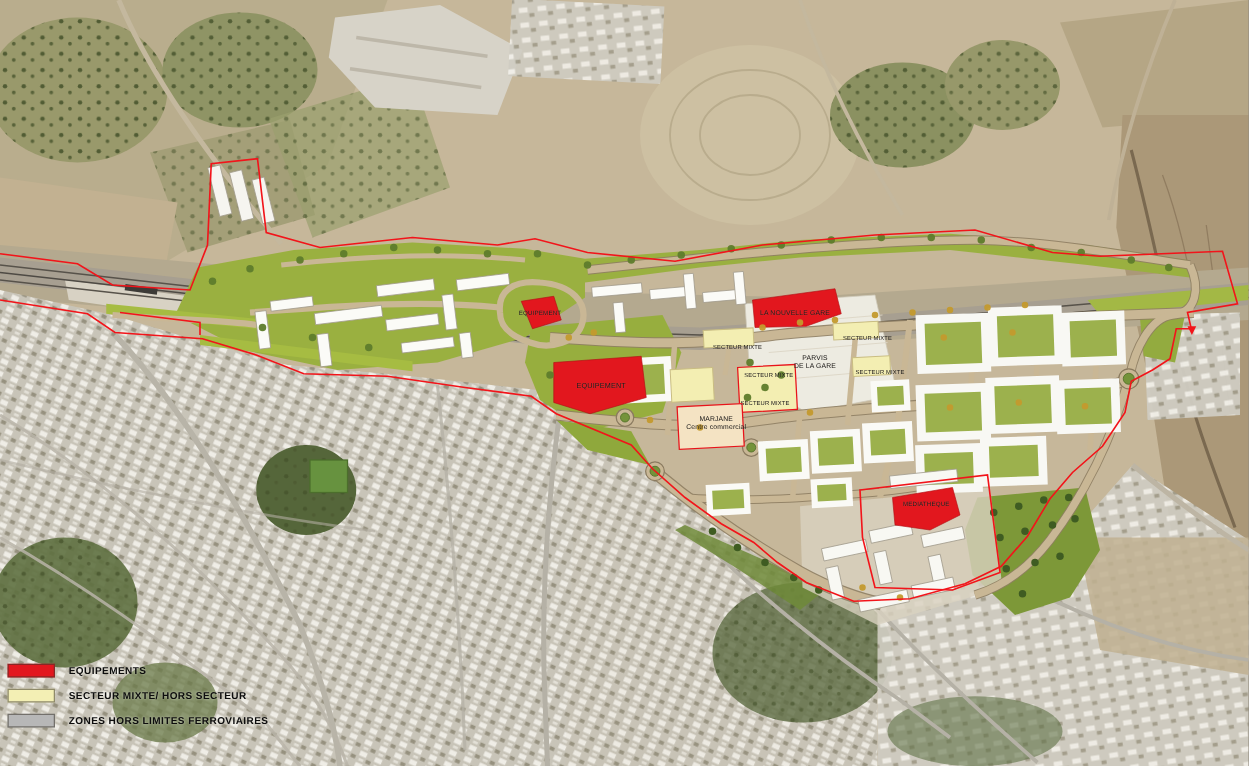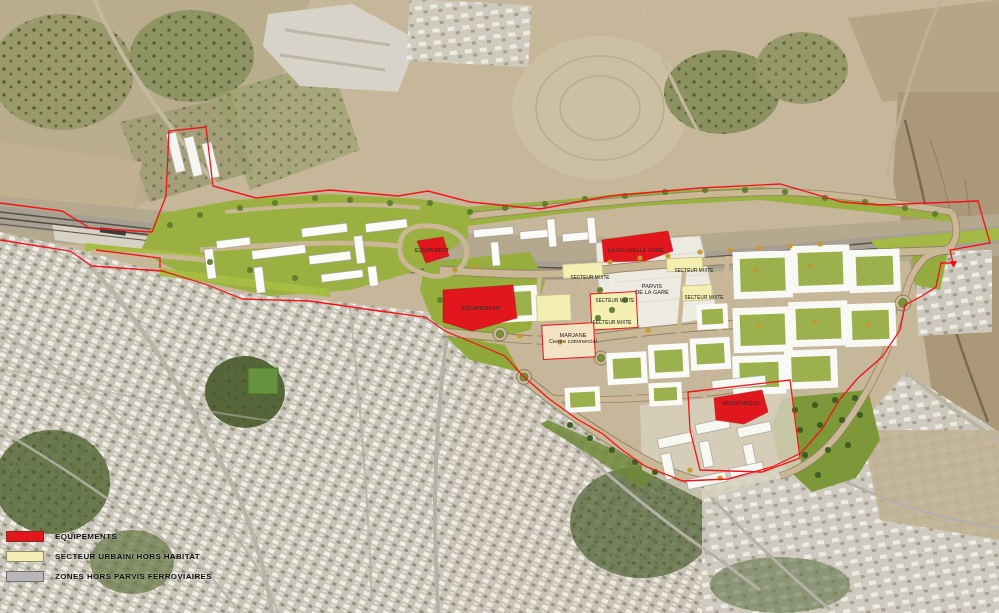--- a/index.html
+++ b/index.html
@@ -370,21 +370,21 @@
   </div>
   <div class="plan-label s62" style="left:741px;top:404px;">MEDIATHEQUE</div>
 
   <div class="legend">
     <div class="legend-row">
       <div class="legend-swatch" style="background: rgb(226, 23, 30);"></div>
       <div class="legend-label">EQUIPEMENTS</div>
     </div>
     <div class="legend-row">
       <div class="legend-swatch" style="background: rgb(243, 239, 180);"></div>
-      <div class="legend-label">SECTEUR URBAIN/ HORS HABITAT</div>
+      <div class="legend-label">SECTEUR MIXTE/ HORS SECTEUR</div>
     </div>
     <div class="legend-row">
       <div class="legend-swatch" style="background: rgb(183, 183, 183);"></div>
-      <div class="legend-label">ZONES HORS PARVIS FERROVIAIRES</div>
+      <div class="legend-label">ZONES HORS LIMITES FERROVIAIRES</div>
     </div>
   </div>
 
 </div>
 
 </body></html>

